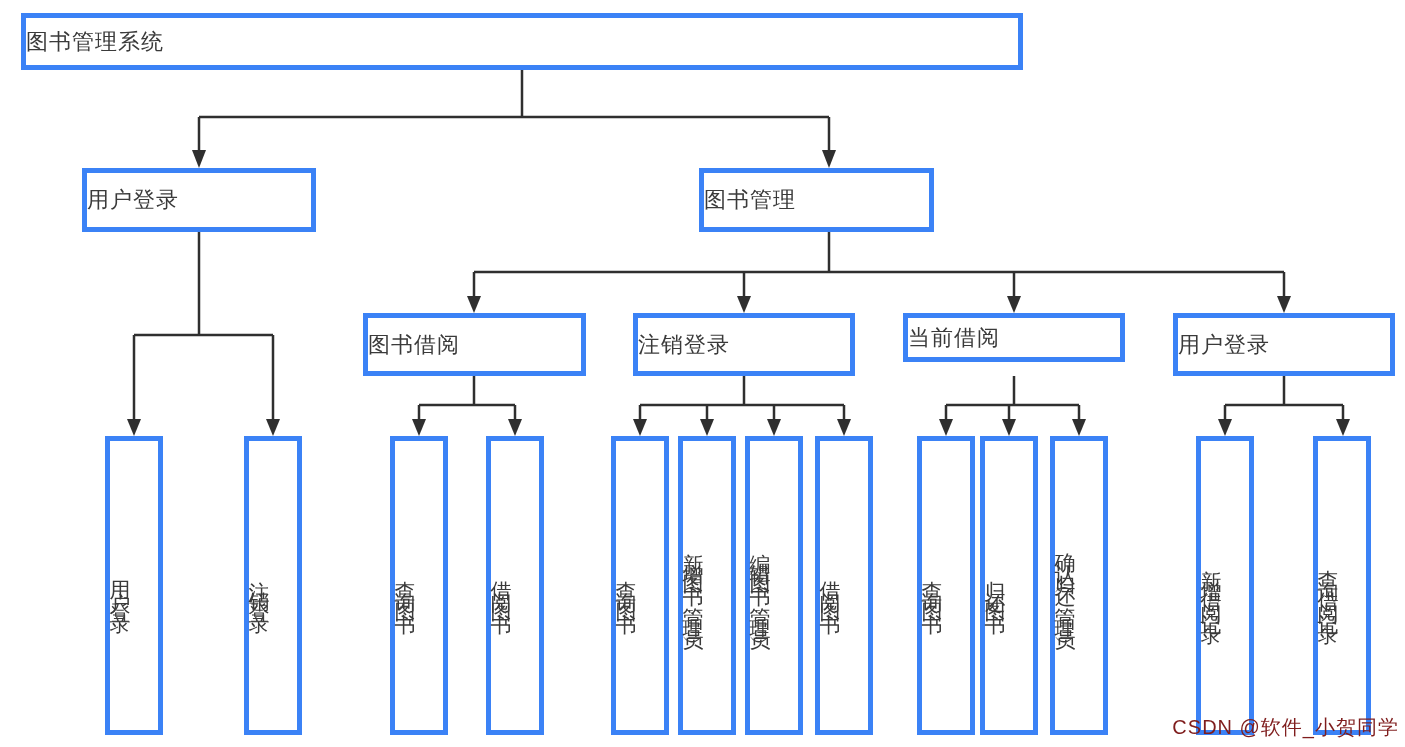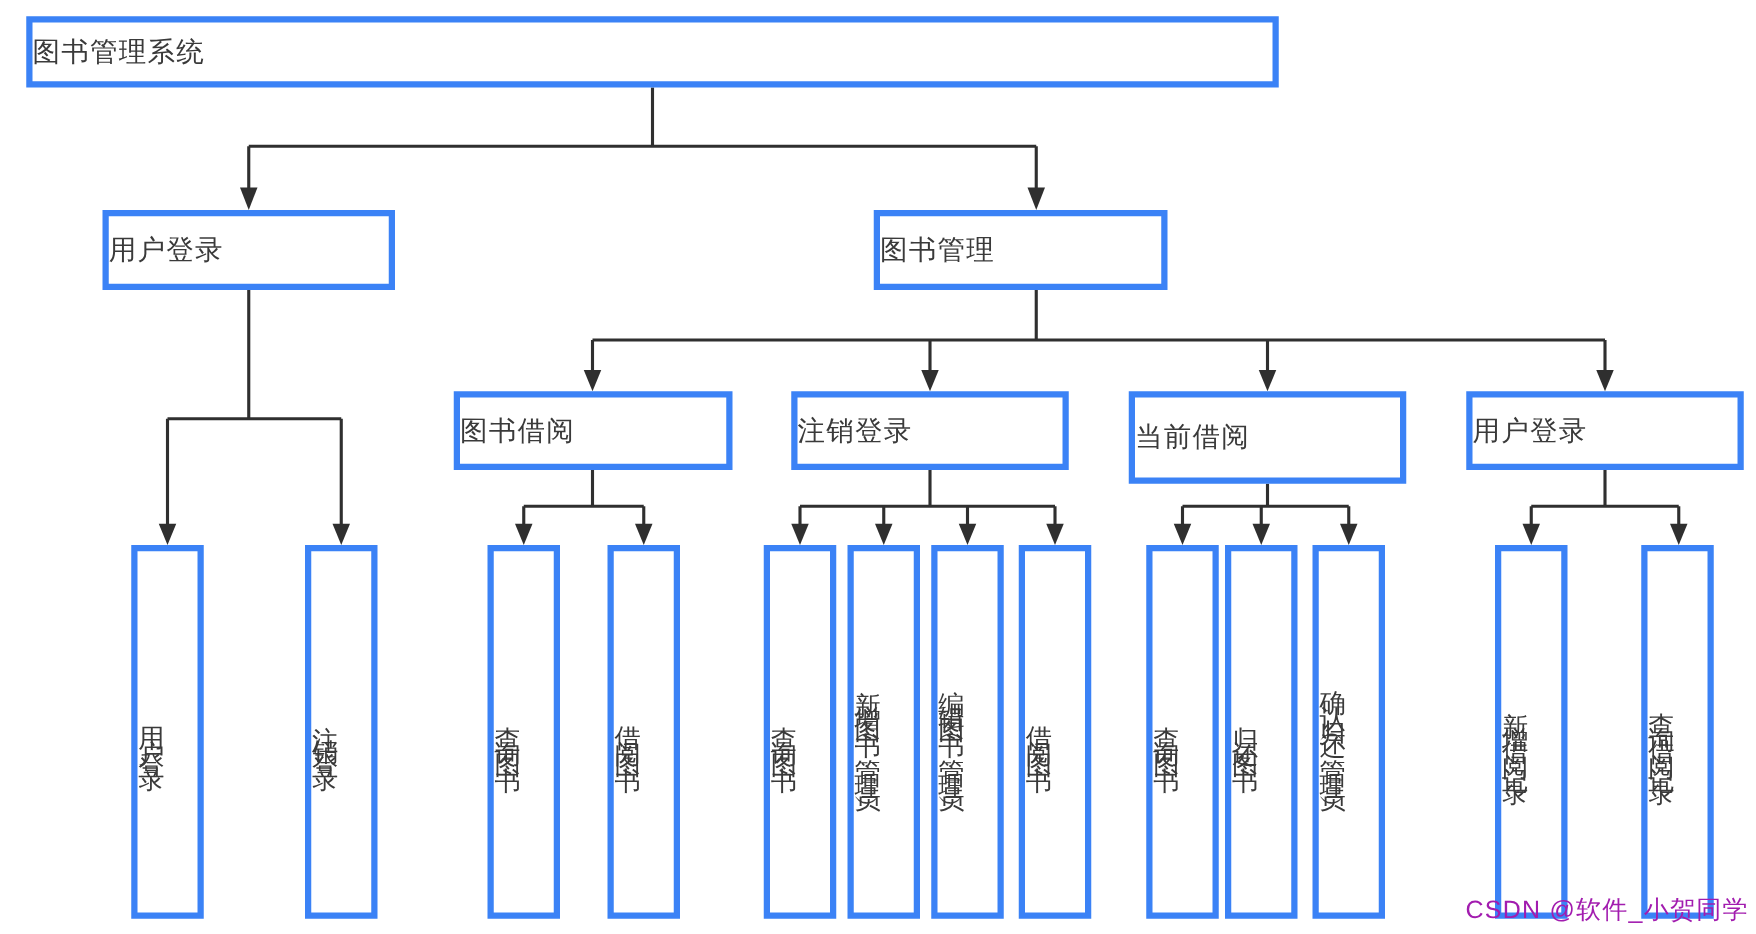--- a/index.html
+++ b/index.html
@@ -35,42 +35,42 @@
     letter-spacing: 11px;
     color: #3a3a3a;
     white-space: nowrap;
   }
   
   .pos-root    { left:21px;   top:13px;  width:1002px; height:57px; }
   .pos-l2a     { left:82px;   top:168px; width:234px;  height:64px; }
   .pos-l2b     { left:699px;  top:168px; width:235px;  height:64px; }
   .pos-l3a     { left:363px;  top:313px; width:223px;  height:63px; }
   .pos-l3b     { left:633px;  top:313px; width:222px;  height:63px; }
-  .pos-l3c     { left:903px;  top:313px; width:222px;  height:74px; }
+  .pos-l3c     { left:903px;  top:313px; width:222px;  height:49px; }
   .pos-l3d     { left:1173px; top:313px; width:222px;  height:63px; }
   .leaf        { top:436px; width:58px; height:299px; }
   .pos-f1  { left:105px;  }
   .pos-f2  { left:244px;  }
   .pos-f3  { left:390px;  }
   .pos-f4  { left:486px;  }
   .pos-f5  { left:611px;  }
   .pos-f6  { left:678px;  }
   .pos-f7  { left:745px;  }
   .pos-f8  { left:815px;  }
   .pos-f9  { left:917px;  }
   .pos-f10 { left:980px;  }
   .pos-f11 { left:1050px; }
   .pos-f12 { left:1196px; }
   .pos-f13 { left:1313px; }
   #watermark {
     position: absolute;
     right: 6px;
     bottom: 6px;
     font-size: 20px;
-    color: #a21caf;
+    color: #7f1d1d;
     letter-spacing: 1px;
     z-index: 5;
   }
 </style>
 </head>
 <body>
 
 <div id="stage">
 
   <svg id="connectors" viewBox="0 0 1405 747" xmlns="http://www.w3.org/2000/svg">

